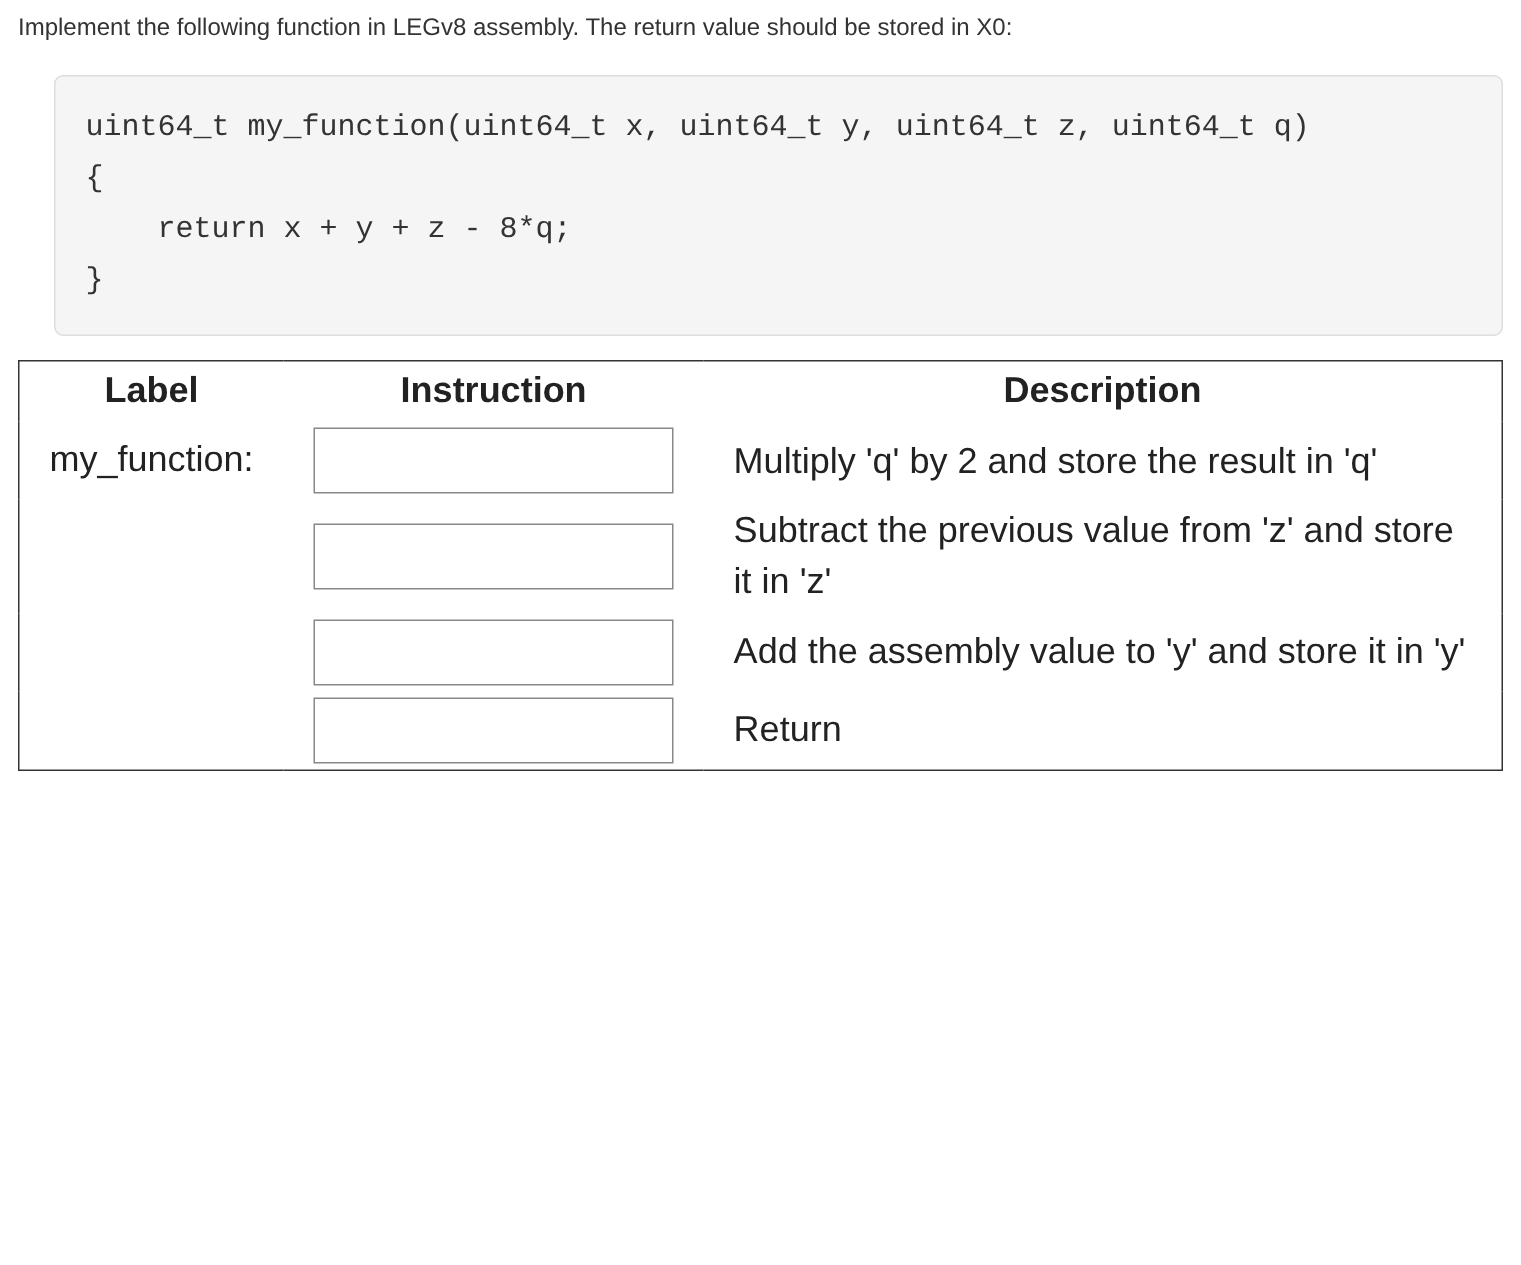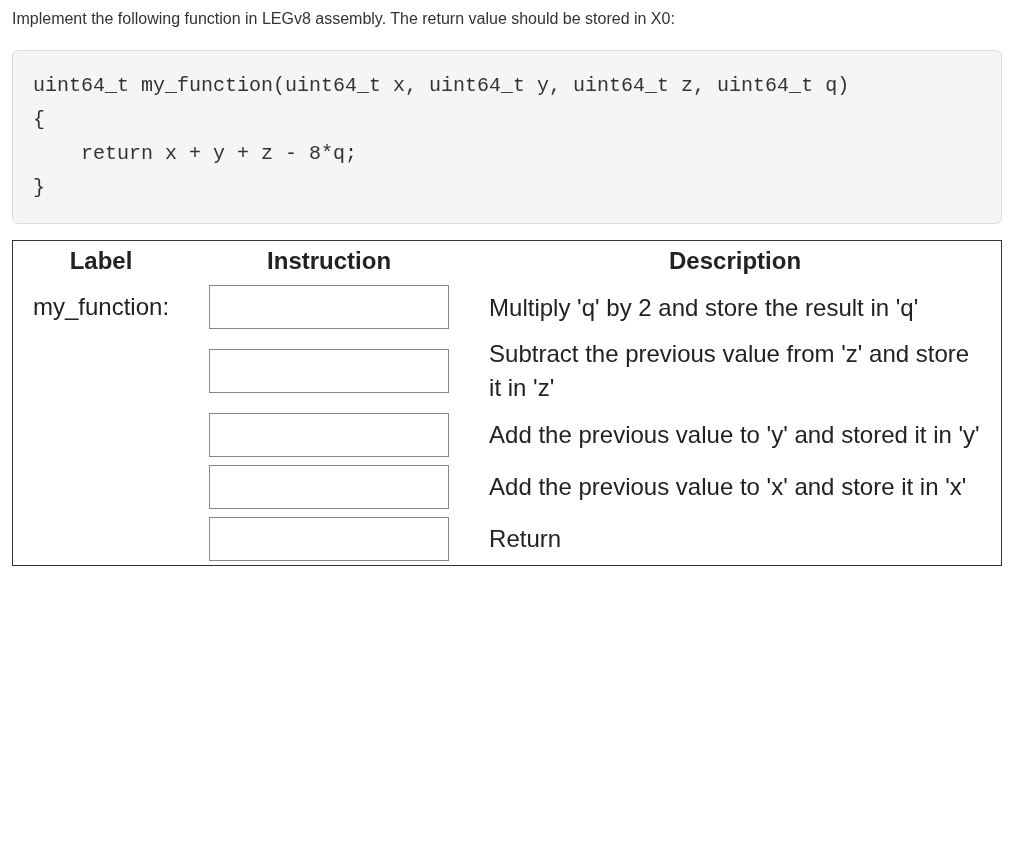--- a/index.html
+++ b/index.html
@@ -24,20 +24,21 @@
       background: #f5f5f5;
       border: 1px solid #ddd;
       border-radius: 6px;
       padding: 18px 20px;
       font-family: 'Consolas', 'Courier New', monospace;
       font-size: 20px;
       color: #333;
       line-height: 1.7;
       margin-bottom: 16px;
       white-space: pre;
+      margin-left: 24px;
     }
     .answer-table {
       border: 1px solid #333;
       border-collapse: collapse;
       width: 100%;
     }
     .answer-table th {
       text-align: center;
       font-size: 24px;
       font-weight: 700;
@@ -114,28 +115,21 @@
       <td>
         <input type="text" class="instruction-input" value="" style="">
       </td>
       <td class="description-cell">Subtract the previous value from 'z' and store it in 'z'</td>
     </tr>
     <tr>
       <td class="label-cell"></td>
       <td>
         <input type="text" class="instruction-input" value="" style="">
       </td>
-      <td class="description-cell">Add the previous value to 'y' and stored it in 'y'</td>
-    </tr>
-    <tr>
-      <td class="label-cell"></td>
-      <td>
-        <input type="text" class="instruction-input" value="" style="">
-      </td>
-      <td class="description-cell">Add the previous value to 'x' and store it in 'x'</td>
+      <td class="description-cell">Add the assembly value to 'y' and store it in 'y'</td>
     </tr>
     <tr>
       <td class="label-cell"></td>
       <td>
         <input type="text" class="instruction-input" value="" style="">
       </td>
       <td class="description-cell">Return</td>
     </tr>
   </tbody>
 </table>

